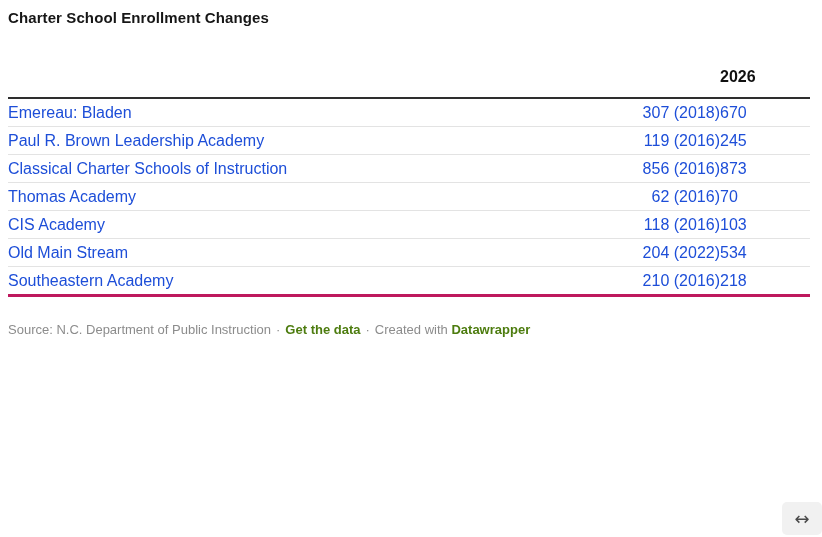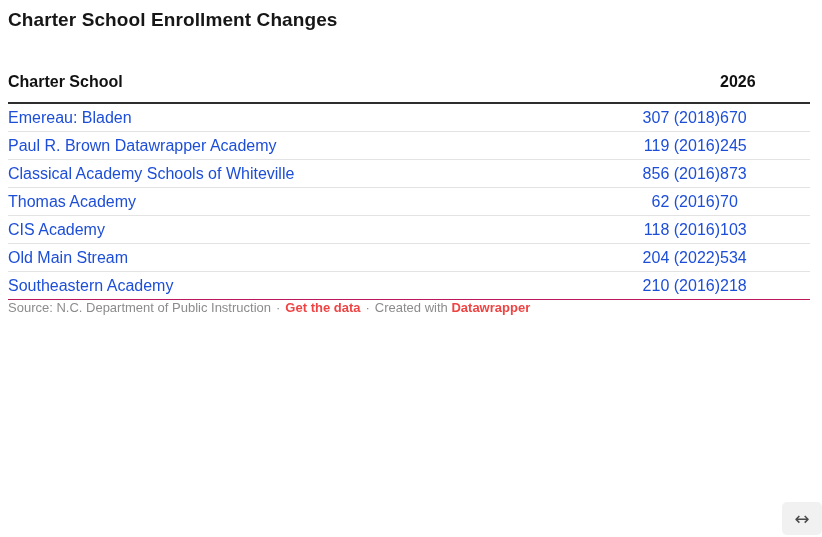--- a/index.html
+++ b/index.html
@@ -8,21 +8,21 @@
     width: 822px; height: 537px;
     background: #ffffff;
     font-family: "Liberation Sans", sans-serif;
     color: #222222;
     overflow: hidden;
     position: relative;
   }
   .wrap { padding: 9px 12px 0 8px; position: relative; height: 100%; }
 
   .title {
-    font-size: 19px;
+    font-size: 15px;
     font-weight: 700;
     color: #161616;
     line-height: 1.2;
     letter-spacing: 0.1px;
   }
 
   .table { margin-top: 41px; }
 
   .tr { display: flex; align-items: center; }
 
@@ -34,34 +34,35 @@
     color: #111111;
   }
 
   .data-row {
     padding: 4px 0;
     border-bottom: 1px solid #e3e3e3;
     font-size: 16px;
     color: #1d4ed8;
     line-height: 19px;
   }
-  .data-row:last-child { border-bottom: 1px solid #be185d; }
+  .data-row:last-child { border-bottom: 3px solid #be185d; }
 
   .cell-school   { flex: 0 0 344px; padding-right: 46px; }
   .cell-baseline { flex: 1 1 auto; text-align: right; }
   .cell-final    { flex: 0 0 90px; }
 
   .footer {
+    margin-top: 25px;
     font-size: 13px;
     color: #8c8c8c;
     display: flex;
     align-items: flex-end;
   }
   .footer a, .footer .link {
-    color: #ef4444;
+    color: #4d7c0f;
     font-weight: 700;
     text-decoration: none;
     cursor: pointer;
   }
   .dot { margin: 0 5px; color: #8c8c8c; }
 
   .resize-btn {
     position: absolute;
     right: 0;
     bottom: 2px;
@@ -82,39 +83,38 @@
 </head>
 <body>
 
 <div class="wrap">
 
   <div class="title">Charter School Enrollment Changes</div>
 
   <div class="table">
 
     <div class="tr th-row">
-      <div class="cell-school">Charter School</div>
       <div class="cell-baseline"></div>
       <div class="cell-final">2026</div>
     </div>
 
     <div class="tr data-row">
       <div class="cell-school">Emereau: Bladen</div>
       <div class="cell-baseline">307 (2018)</div>
       <div class="cell-final">670</div>
     </div>
 
     <div class="tr data-row">
-      <div class="cell-school">Paul R. Brown Datawrapper Academy</div>
+      <div class="cell-school">Paul R. Brown Leadership Academy</div>
       <div class="cell-baseline">119 (2016)</div>
       <div class="cell-final">245</div>
     </div>
 
     <div class="tr data-row">
-      <div class="cell-school">Classical Academy Schools of Whiteville</div>
+      <div class="cell-school">Classical Charter Schools of Instruction</div>
       <div class="cell-baseline">856 (2016)</div>
       <div class="cell-final">873</div>
     </div>
 
     <div class="tr data-row">
       <div class="cell-school">Thomas Academy</div>
       <div class="cell-baseline">62 (2016)</div>
       <div class="cell-final">70</div>
     </div>
 

